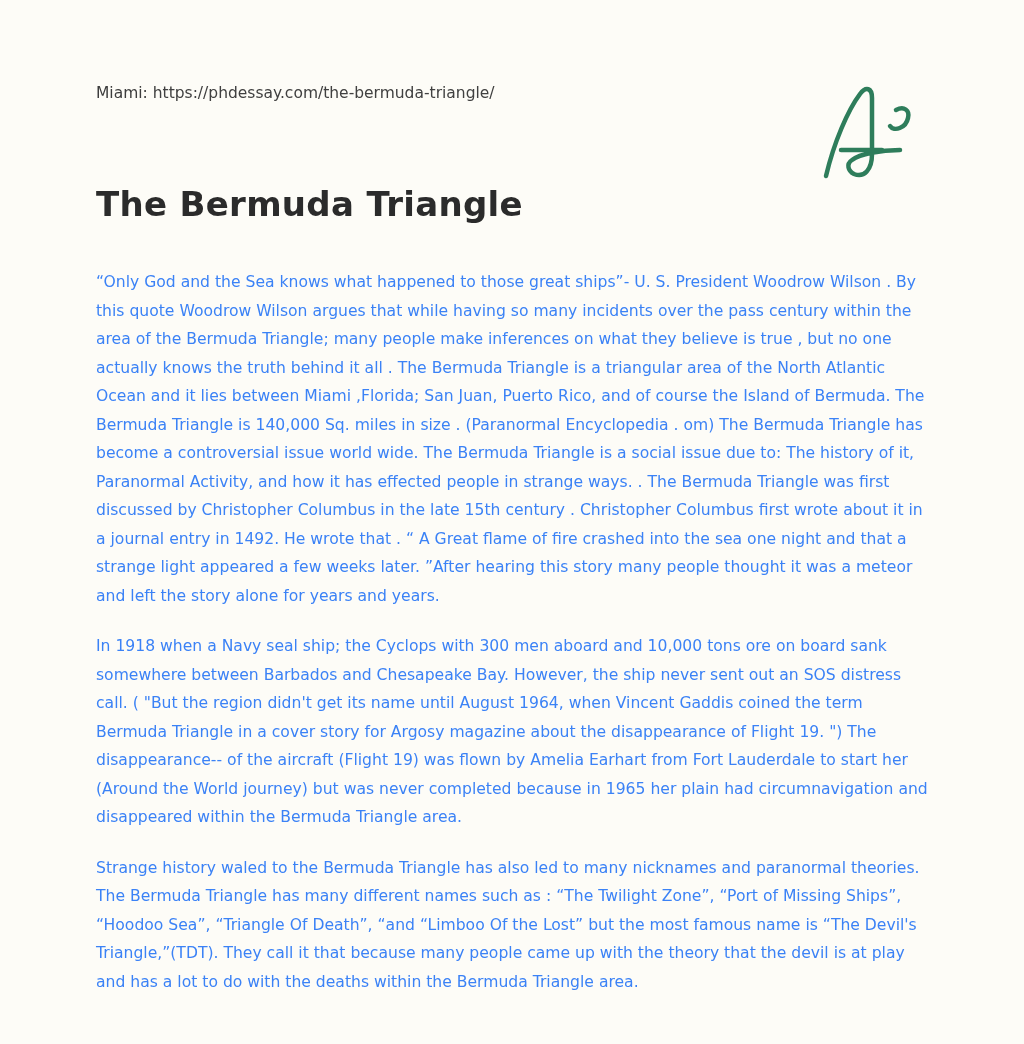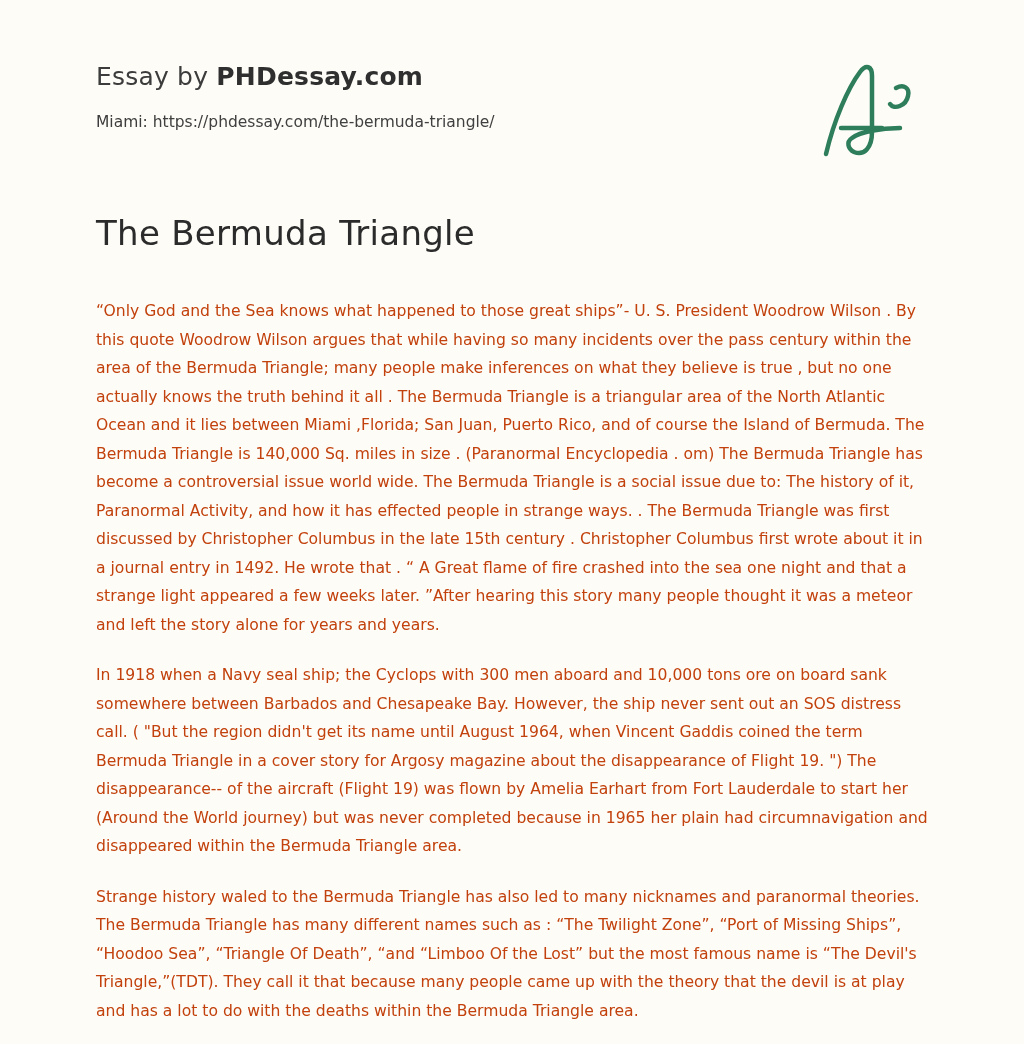--- a/index.html
+++ b/index.html
@@ -52,44 +52,41 @@
   .logo {
     position: absolute;
     top: -4px;
     right: 0;
     width: 120px;
     height: 110px;
   }
   .title {
     margin-top: 82px;
     font-size: 34px;
-    font-weight: 400;
+    font-weight: 700;
     color: #2b2b2b;
     letter-spacing: 0.3px;
   }
   .article {
     margin-top: 44px;
   }
   .article p {
     margin: 0 0 22px 0;
     font-size: 15.6px;
     line-height: 28.5px;
-    color: #c2410c;
+    color: #3b82f6;
     text-align: left;
   }
 </style>
 </head>
 <body>
 
 <div class="page">
 
   <div class="header">
-    <div class="brand-line">
-      <span>Essay</span><span class="brand-by"> by </span><span class="brand-name">PHDessay.com</span>
-    </div>
     <div class="source-line">
       <span class="source-label">Miami: </span><a class="source-url" href="#">https://phdessay.com/the-bermuda-triangle/</a>
     </div>
 
     <svg class="logo" viewBox="0 0 120 110">
       <g fill="none" stroke="#2e7d5b" stroke-width="4.5" stroke-linecap="round" stroke-linejoin="round">
         <path d="M18 96 C 26 62, 40 30, 52 14 C 58 6, 64 8, 64 18 L 64 74 C 64 90, 56 98, 46 94 C 40 91, 38 84, 44 80 C 52 74, 72 70, 92 70"></path>
         <path d="M33 70 L 74 70"></path>
         <path d="M88 30 C 96 26, 102 30, 100 38 C 98 48, 86 52, 82 46"></path>
       </g>

